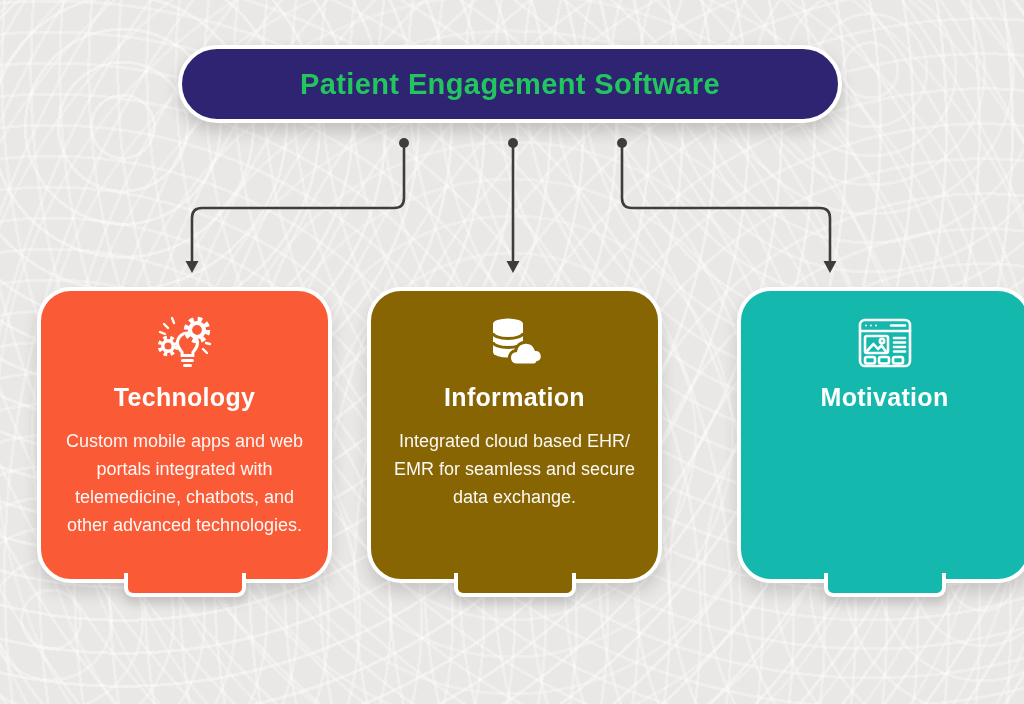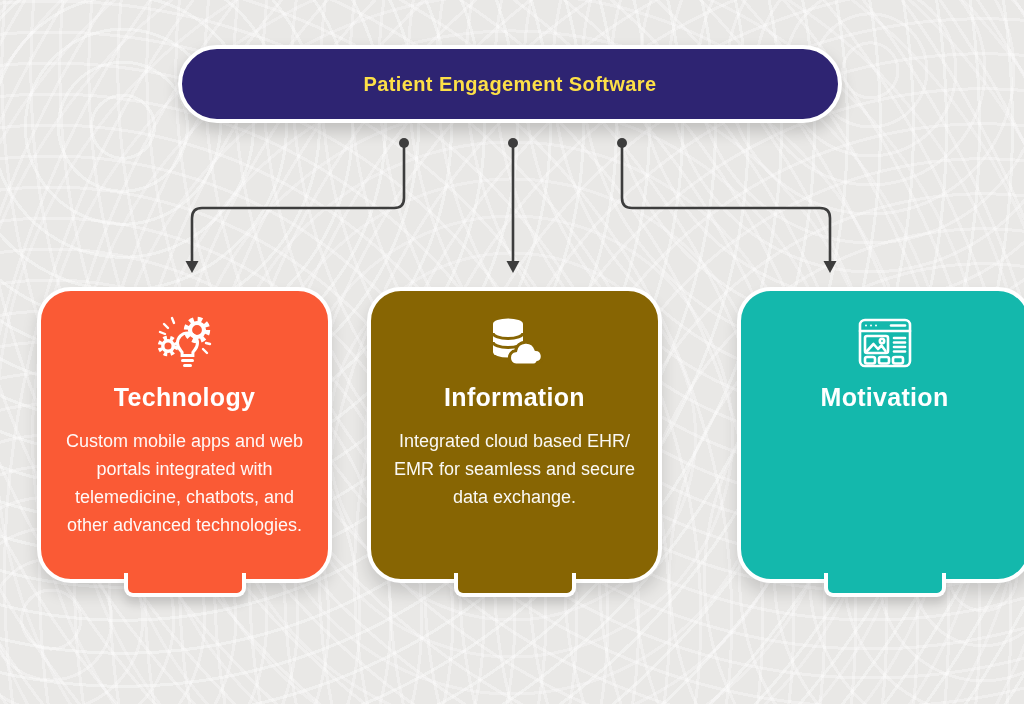--- a/index.html
+++ b/index.html
@@ -18,21 +18,21 @@
 
   
   .pill{
     position:absolute;left:178px;top:45px;width:664px;height:78px;
     background:var(--pill,#2E2472);
     border:4px solid #fff;border-radius:42px;box-sizing:border-box;
     display:flex;align-items:center;justify-content:center;
     box-shadow:0 8px 16px rgba(0,0,0,.18);
   }
   .pill span{
-    color:#fde047;font-size:20px;font-weight:700;letter-spacing:.4px;
+    color:#22c55e;font-size:29px;font-weight:700;letter-spacing:.4px;
   }
 
   
   .connectors{position:absolute;left:0;top:0;width:1024px;height:704px;pointer-events:none;}
   .connectors path.line{fill:none;stroke:var(--line,#3d3d3d);stroke-width:2.6px;}
   .connectors circle{fill:var(--line,#3d3d3d);}
   .connectors path.head{fill:var(--line,#3d3d3d);stroke:none;}
 
   
   .card{

